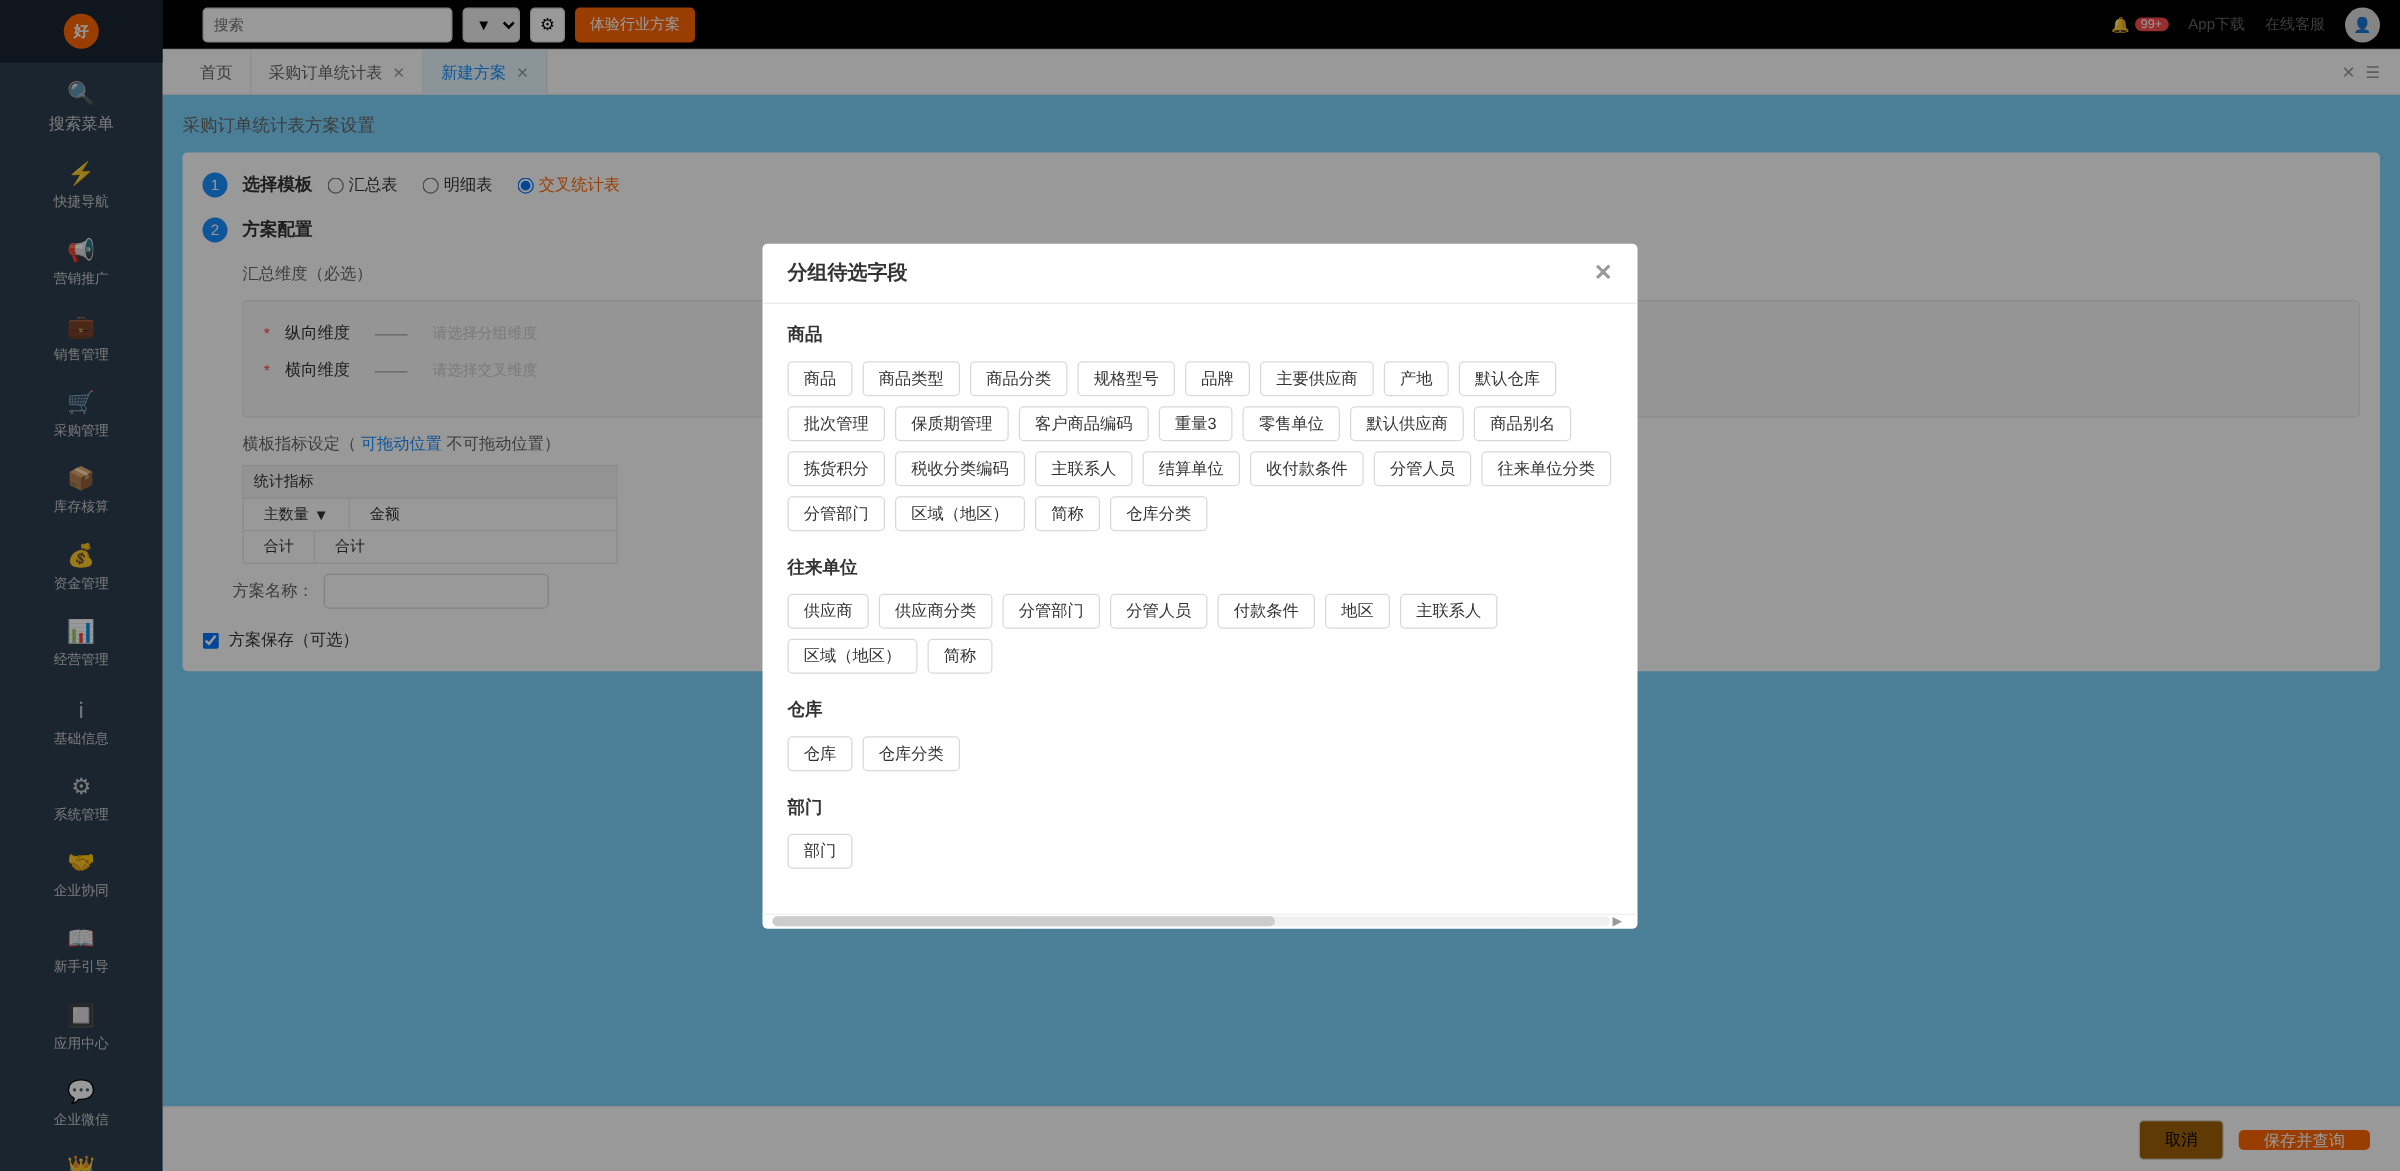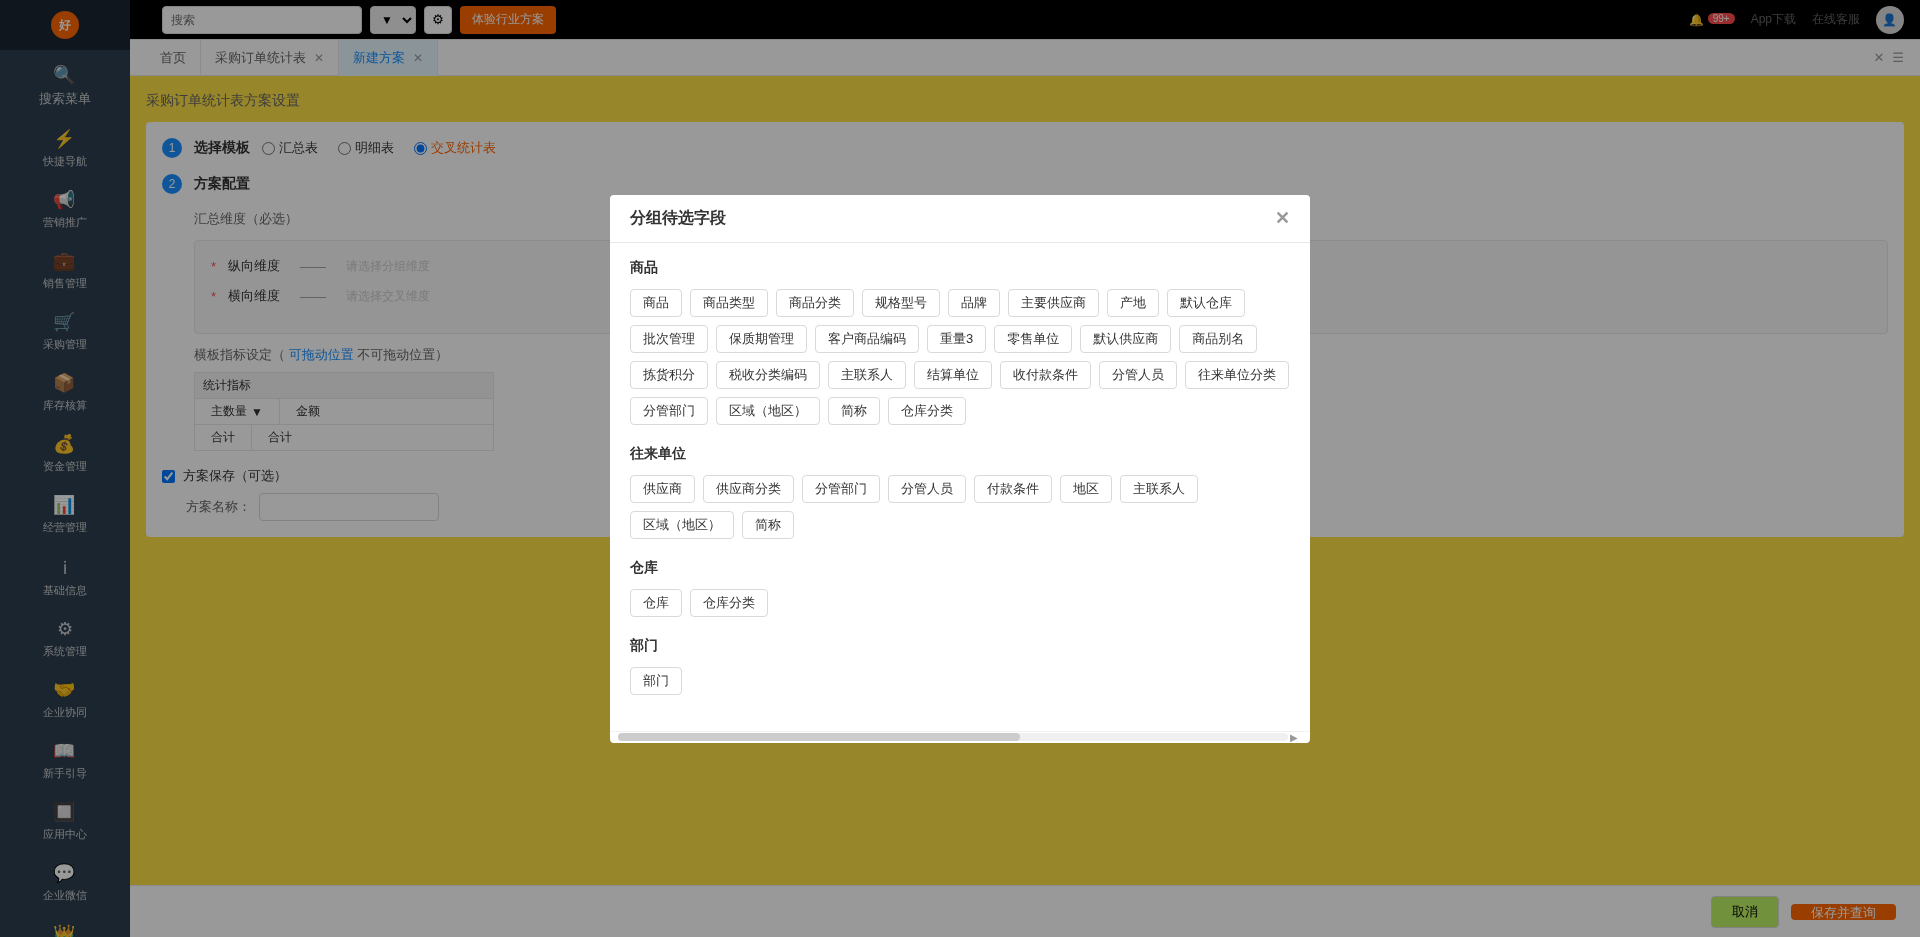--- a/index.html
+++ b/index.html
@@ -155,21 +155,21 @@
       font-size: 18px;
     }
 
     
     .main-content {
       margin-left: 130px;
       margin-top: 76px;
       padding: 16px;
       height: calc(100vh - 76px);
       overflow: auto;
-      background: #fde047;
+      background: #7dd3fc;
     }
 
     .page-title {
       font-size: 14px;
       color: #666;
       margin-bottom: 12px;
     }
 
     .config-panel {
       background: #fff;
@@ -305,21 +305,21 @@
       background: #fff;
       border-top: 1px solid #e8e8e8;
       display: flex;
       align-items: center;
       justify-content: flex-end;
       padding: 0 24px;
       gap: 12px;
       z-index: 150;
     }
     .btn-cancel {
-      background: #bef264;
+      background: #a16207;
       border: 1px solid #d9d9d9;
       border-radius: 4px;
       padding: 0 20px;
       height: 32px;
       cursor: pointer;
       font-size: 13px;
     }
     .btn-primary {
       background: #ff6600;
       color: #fff;
@@ -528,27 +528,27 @@
           <div style="padding:4px 16px;font-size:12px;">金额</div>
         </div>
         <div style="display:flex;">
           <div style="padding:4px 16px;border-right:1px solid #e8e8e8;font-size:12px;">合计</div>
           <div style="padding:4px 16px;font-size:12px;">合计</div>
         </div>
       </div>
 
     </div>
 
+    <div style="margin-top:8px;padding-left:24px;display:flex;align-items:center;gap:8px;">
+      <span style="font-size:13px;color:#666;">方案名称：</span>
+      <input type="text" style="width: 180px; height: 28px; border: 1px solid rgb(217, 217, 217); border-radius: 4px; padding: 0px 8px; font-size: 12px;">
+    </div>
     <div style="margin-top:16px;display:flex;align-items:center;gap:8px;">
       <input type="checkbox" checked="" style="">
       <span style="font-size:13px;">方案保存（可选）</span>
-    </div>
-    <div style="margin-top:8px;padding-left:24px;display:flex;align-items:center;gap:8px;">
-      <span style="font-size:13px;color:#666;">方案名称：</span>
-      <input type="text" style="width: 180px; height: 28px; border: 1px solid rgb(217, 217, 217); border-radius: 4px; padding: 0px 8px; font-size: 12px;">
     </div>
   </div>
 </div>
 
 <div class="bottom-bar">
   <button class="btn-cancel">取消</button>
   <button class="btn-primary">保存并查询</button>
 </div>
 
 <div class="overlay">

